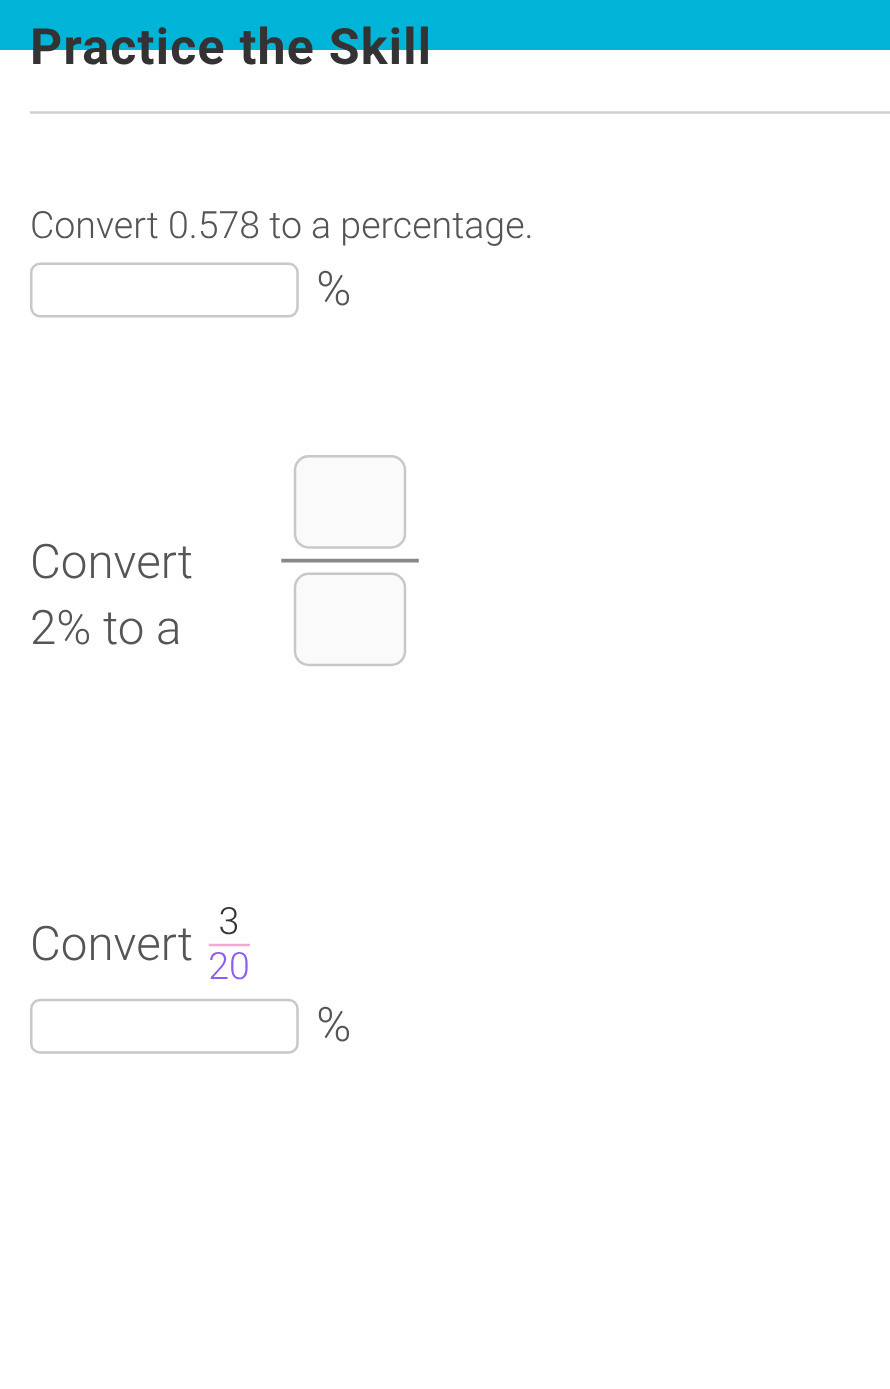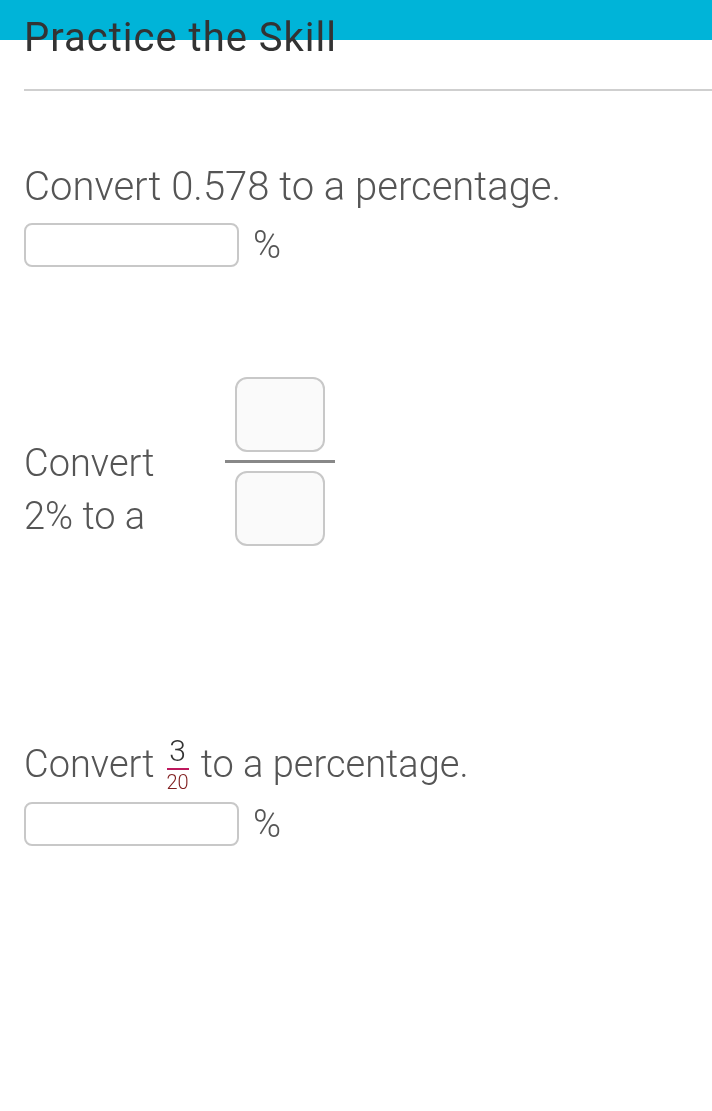--- a/index.html
+++ b/index.html
@@ -18,42 +18,42 @@
     .top-bar {
       height: 40px;
       background: #00b4d8;
       width: 100%;
     }
     .header-section {
       padding: 0 24px;
     }
     .header-title-cut {
       font-size: 40px;
-      font-weight: 400;
+      font-weight: 700;
       color: #333;
       margin-top: -26px;
       letter-spacing: 1px;
       white-space: nowrap;
       overflow: hidden;
     }
     .divider {
       border: none;
       border-top: 2px solid #cfcfcf;
       margin-top: 28px;
       margin-left: 24px;
       width: 100%;
     }
     .content {
       padding: 0 24px;
     }
     .question-block {
       margin-top: 70px;
     }
     .question-text {
-      font-size: 40px;
+      font-size: 30px;
       font-weight: 300;
       color: #555;
       line-height: 1.3;
     }
     .answer-row {
       display: flex;
       align-items: center;
       margin-top: 10px;
       gap: 14px;
     }
@@ -126,23 +126,23 @@
       vertical-align: middle;
       line-height: 1;
       margin: 0 4px;
     }
     .inline-fraction .num {
       font-size: 30px;
       color: #333;
       padding-bottom: 2px;
     }
     .inline-fraction .den {
-      font-size: 20px;
-      color: #7f1d1d;
-      border-top: 2px solid #be185d;
+      font-size: 30px;
+      color: #8b5cf6;
+      border-top: 2px solid #f9a8d4;
       padding-top: 2px;
     }
   </style>
 </head>
 <body>
 
 <div class="top-bar"></div>
 
 <div class="header-section">
   <div class="header-title-cut">Practice the Skill</div>
@@ -172,21 +172,20 @@
     </div>
   </div>
 
   <div class="question-block-3">
     <div class="q3-line">
       <span>Convert</span>
       <span class="inline-fraction">
         <span class="num">3</span>
         <span class="den">20</span>
       </span>
-      <span>to a percentage.</span>
     </div>
     <div class="answer-row">
       <input type="text" class="answer-input" value="" style="">
       <span class="percent-sign">%</span>
     </div>
   </div>
 
 </div>
 
 </body></html>

